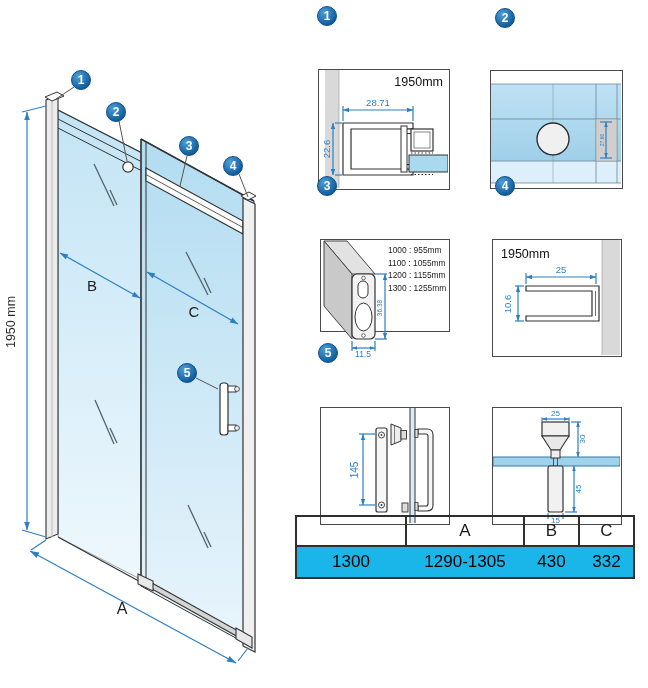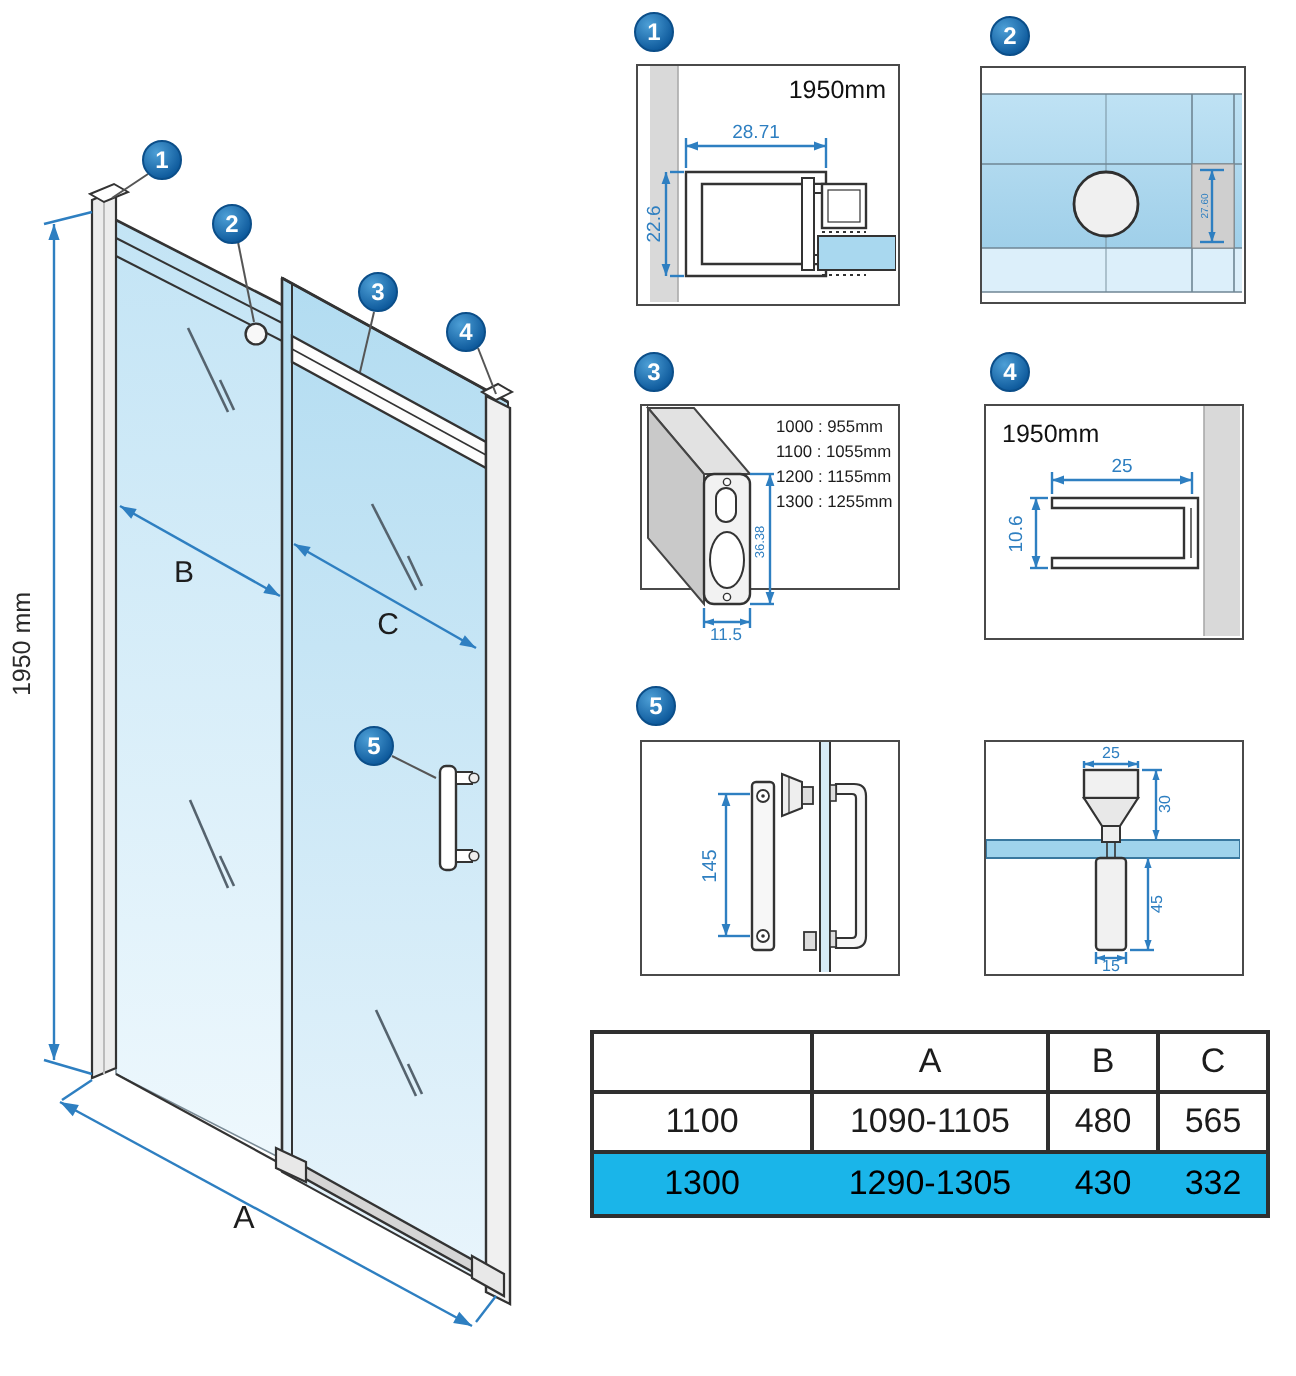--- a/index.html
+++ b/index.html
@@ -12,20 +12,21 @@
     position:absolute; width:20px; height:20px; border-radius:50%;
     background: radial-gradient(circle at 35% 30%, #4d9fd6, #0f5b9d 75%);
     border:1px solid #0b4e89; box-sizing:border-box;
     color:#fff; font-size:12px; font-weight:bold;
     display:flex; align-items:center; justify-content:center;
     line-height:1;
   }
   .dbox {
     position:absolute; border:1.5px solid #4a4a4a; background:#fff;
     box-sizing:border-box;
+    margin-top:37px;
   }
   .dbox svg { position:absolute; left:0; top:0; }
   #main-svg { position:absolute; left:0; top:0; }
   #size-table {
     position:absolute; left:295px; top:515px;
     border-collapse:separate; border-spacing:0;
     border:2px solid #2f2f2f; font-size:17px; color:#1c1c1c;
   }
   #size-table td { border-right:2px solid #2f2f2f; border-bottom:2px solid #2f2f2f;
     text-align:center; height:30px; padding:0 4px; box-sizing:border-box; }
@@ -384,26 +385,20 @@
       <col style="width:55px">
       <col style="width:53px">
   </colgroup>
   <tbody>
       <tr>
     <td></td>
     <td>A</td>
     <td>B</td>
     <td>C</td>
   </tr>
-  <tr>
-    <td>1100</td>
-    <td>1090-1105</td>
-    <td>480</td>
-    <td>565</td>
-  </tr>
   <tr class="hl">
     <td>1300</td>
     <td>1290-1305</td>
     <td>430</td>
     <td>332</td>
   </tr>
 </tbody>
   </table>
 
 </body></html>

